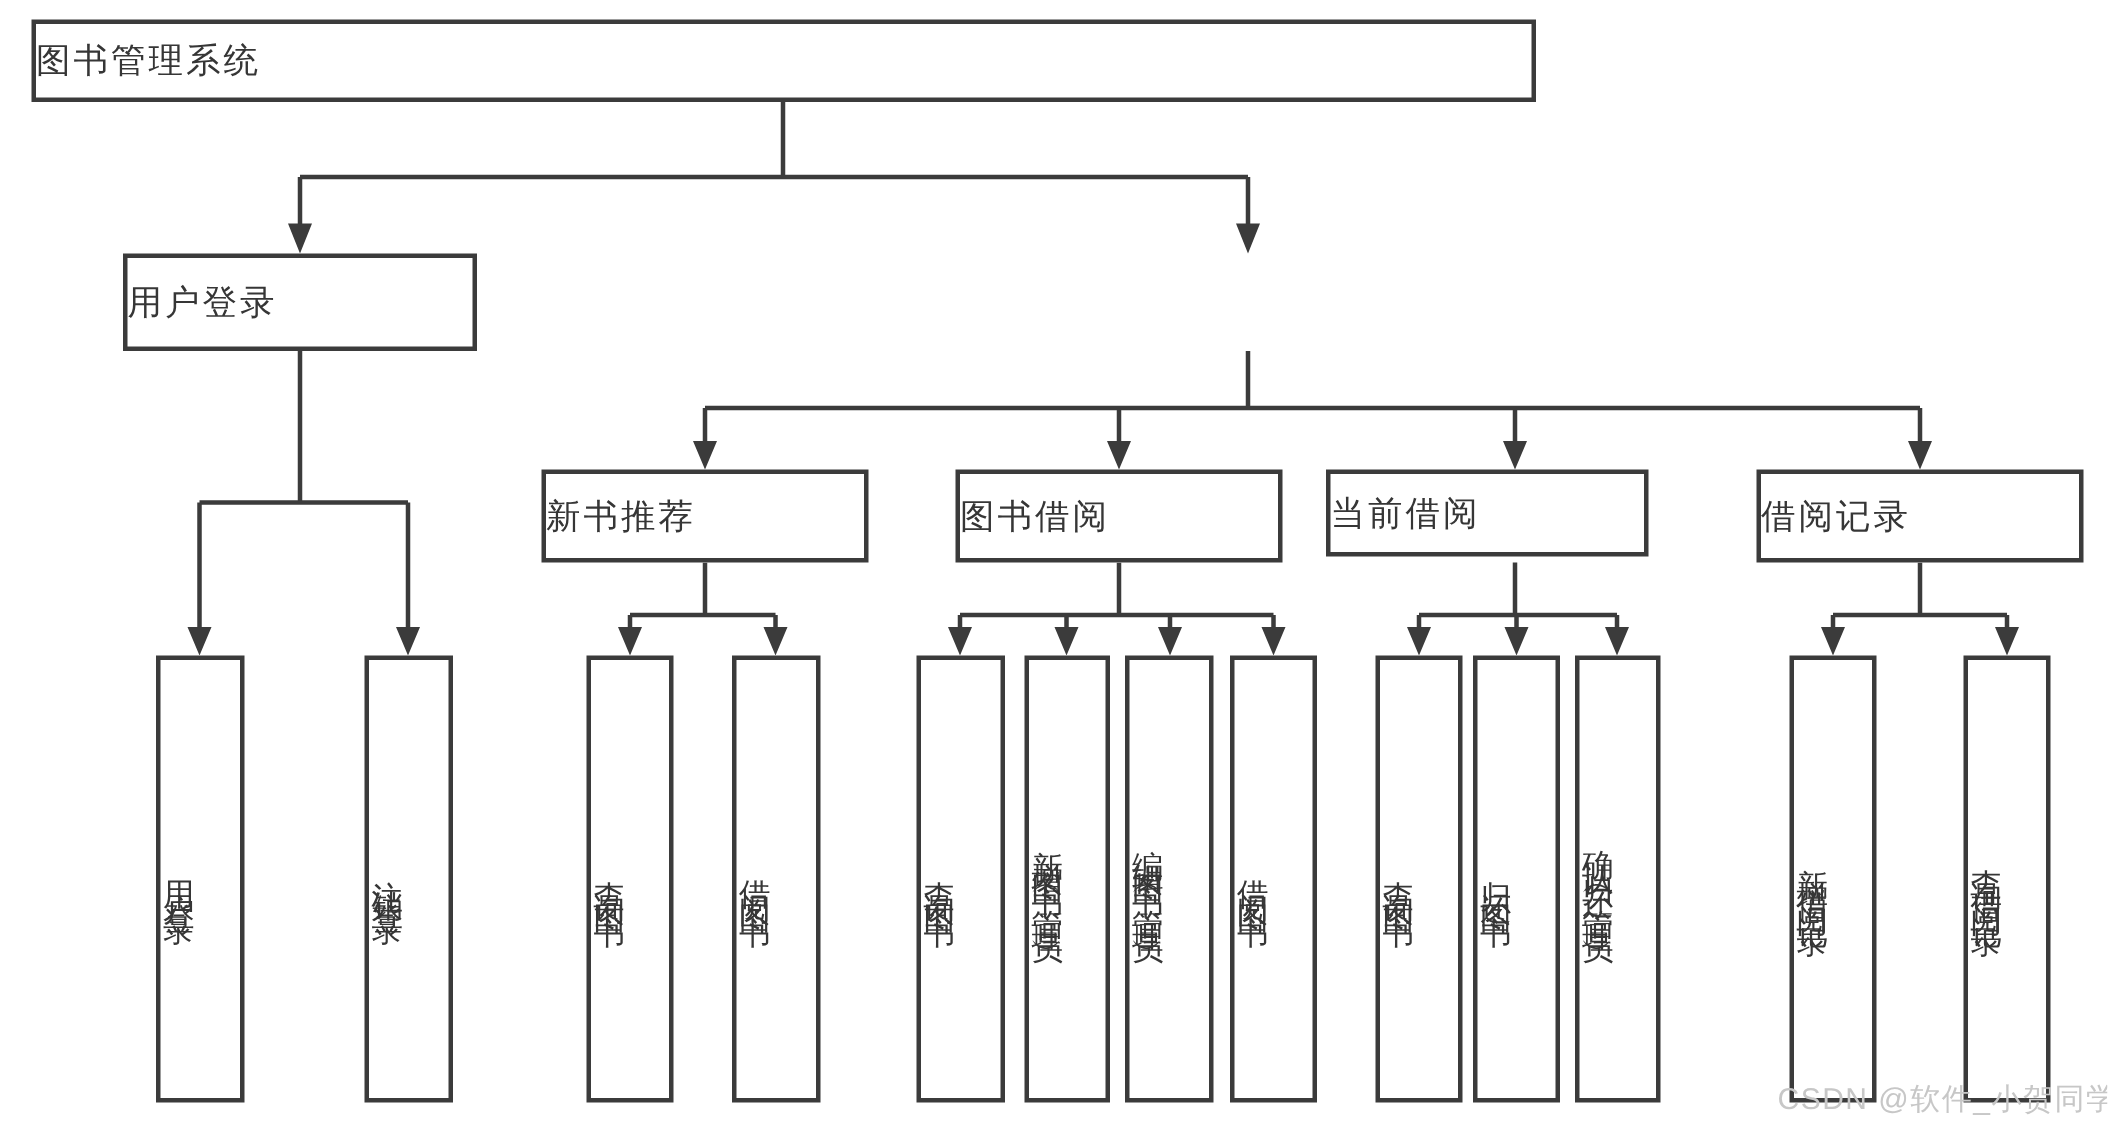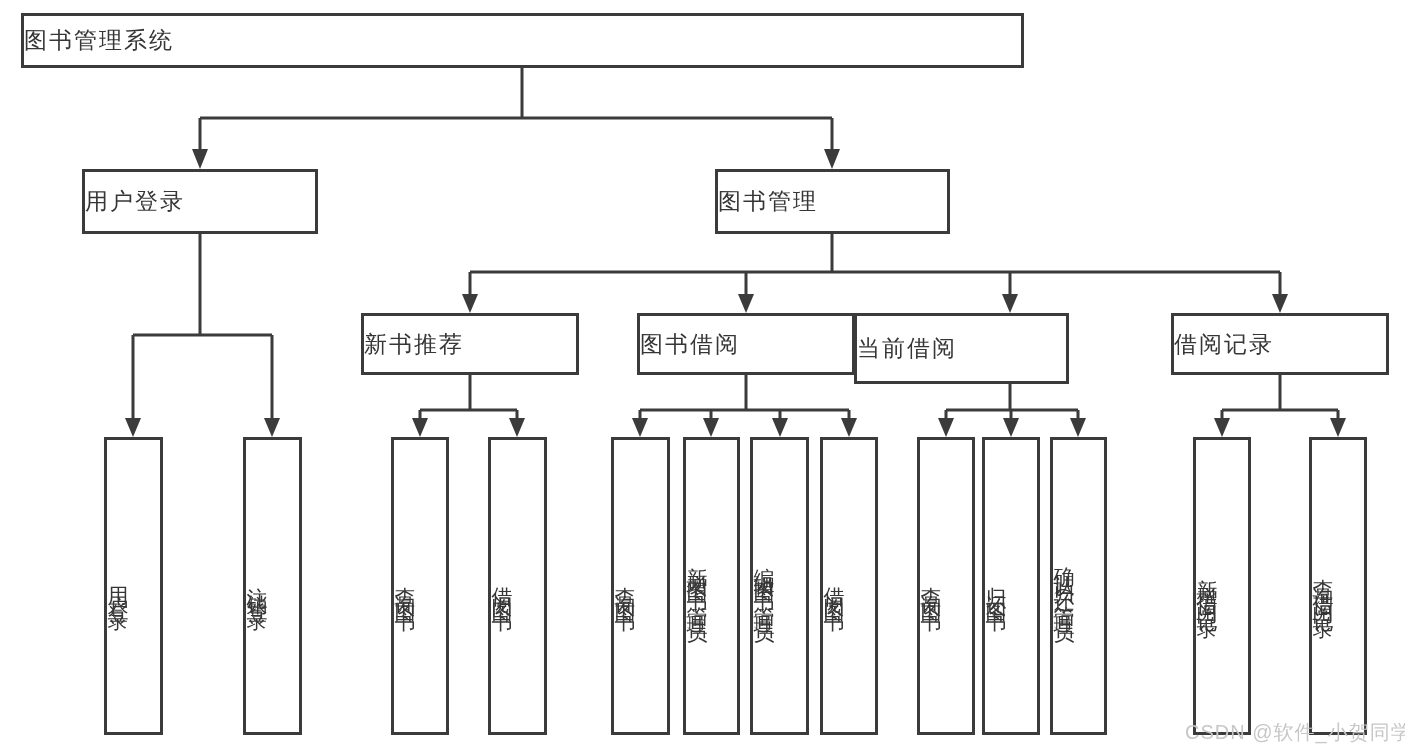--- a/index.html
+++ b/index.html
@@ -53,31 +53,28 @@
     <path class="arr" d="M1214 418 H1230 L1222 437 Z M1330 418 H1346 L1338 437 Z"></path>
   </svg>
 
   <div class="node h" style="left:21px;top:13px;width:1003px;height:55px">
     <span class="lbl">图书管理系统</span>
   </div>
 
   <div class="node h" style="left:82px;top:169px;width:236px;height:65px">
     <span class="lbl">用户登录</span>
   </div>
-  <div class="node h" style="left:715px;top:169px;width:235px;height:65px">
-    <span class="lbl">图书管理</span>
-  </div>
 
   <div class="node h" style="left:637px;top:313px;width:218px;height:62px">
     <span class="lbl">图书借阅</span>
   </div>
   <div class="node h" style="left:361px;top:313px;width:218px;height:62px">
     <span class="lbl">新书推荐</span>
   </div>
-  <div class="node h" style="left:854px;top:313px;width:215px;height:71px">
+  <div class="node h" style="left:884px;top:313px;width:215px;height:58px">
     <span class="lbl">当前借阅</span>
   </div>
   <div class="node h" style="left:1171px;top:313px;width:218px;height:62px">
     <span class="lbl">借阅记录</span>
   </div>
 
   <div class="node v" style="left:104px;top:437px;width:59px;height:298px">
     <span class="lbl">用户登录</span>
   </div>
   <div class="node v" style="left:243px;top:437px;width:59px;height:298px">

